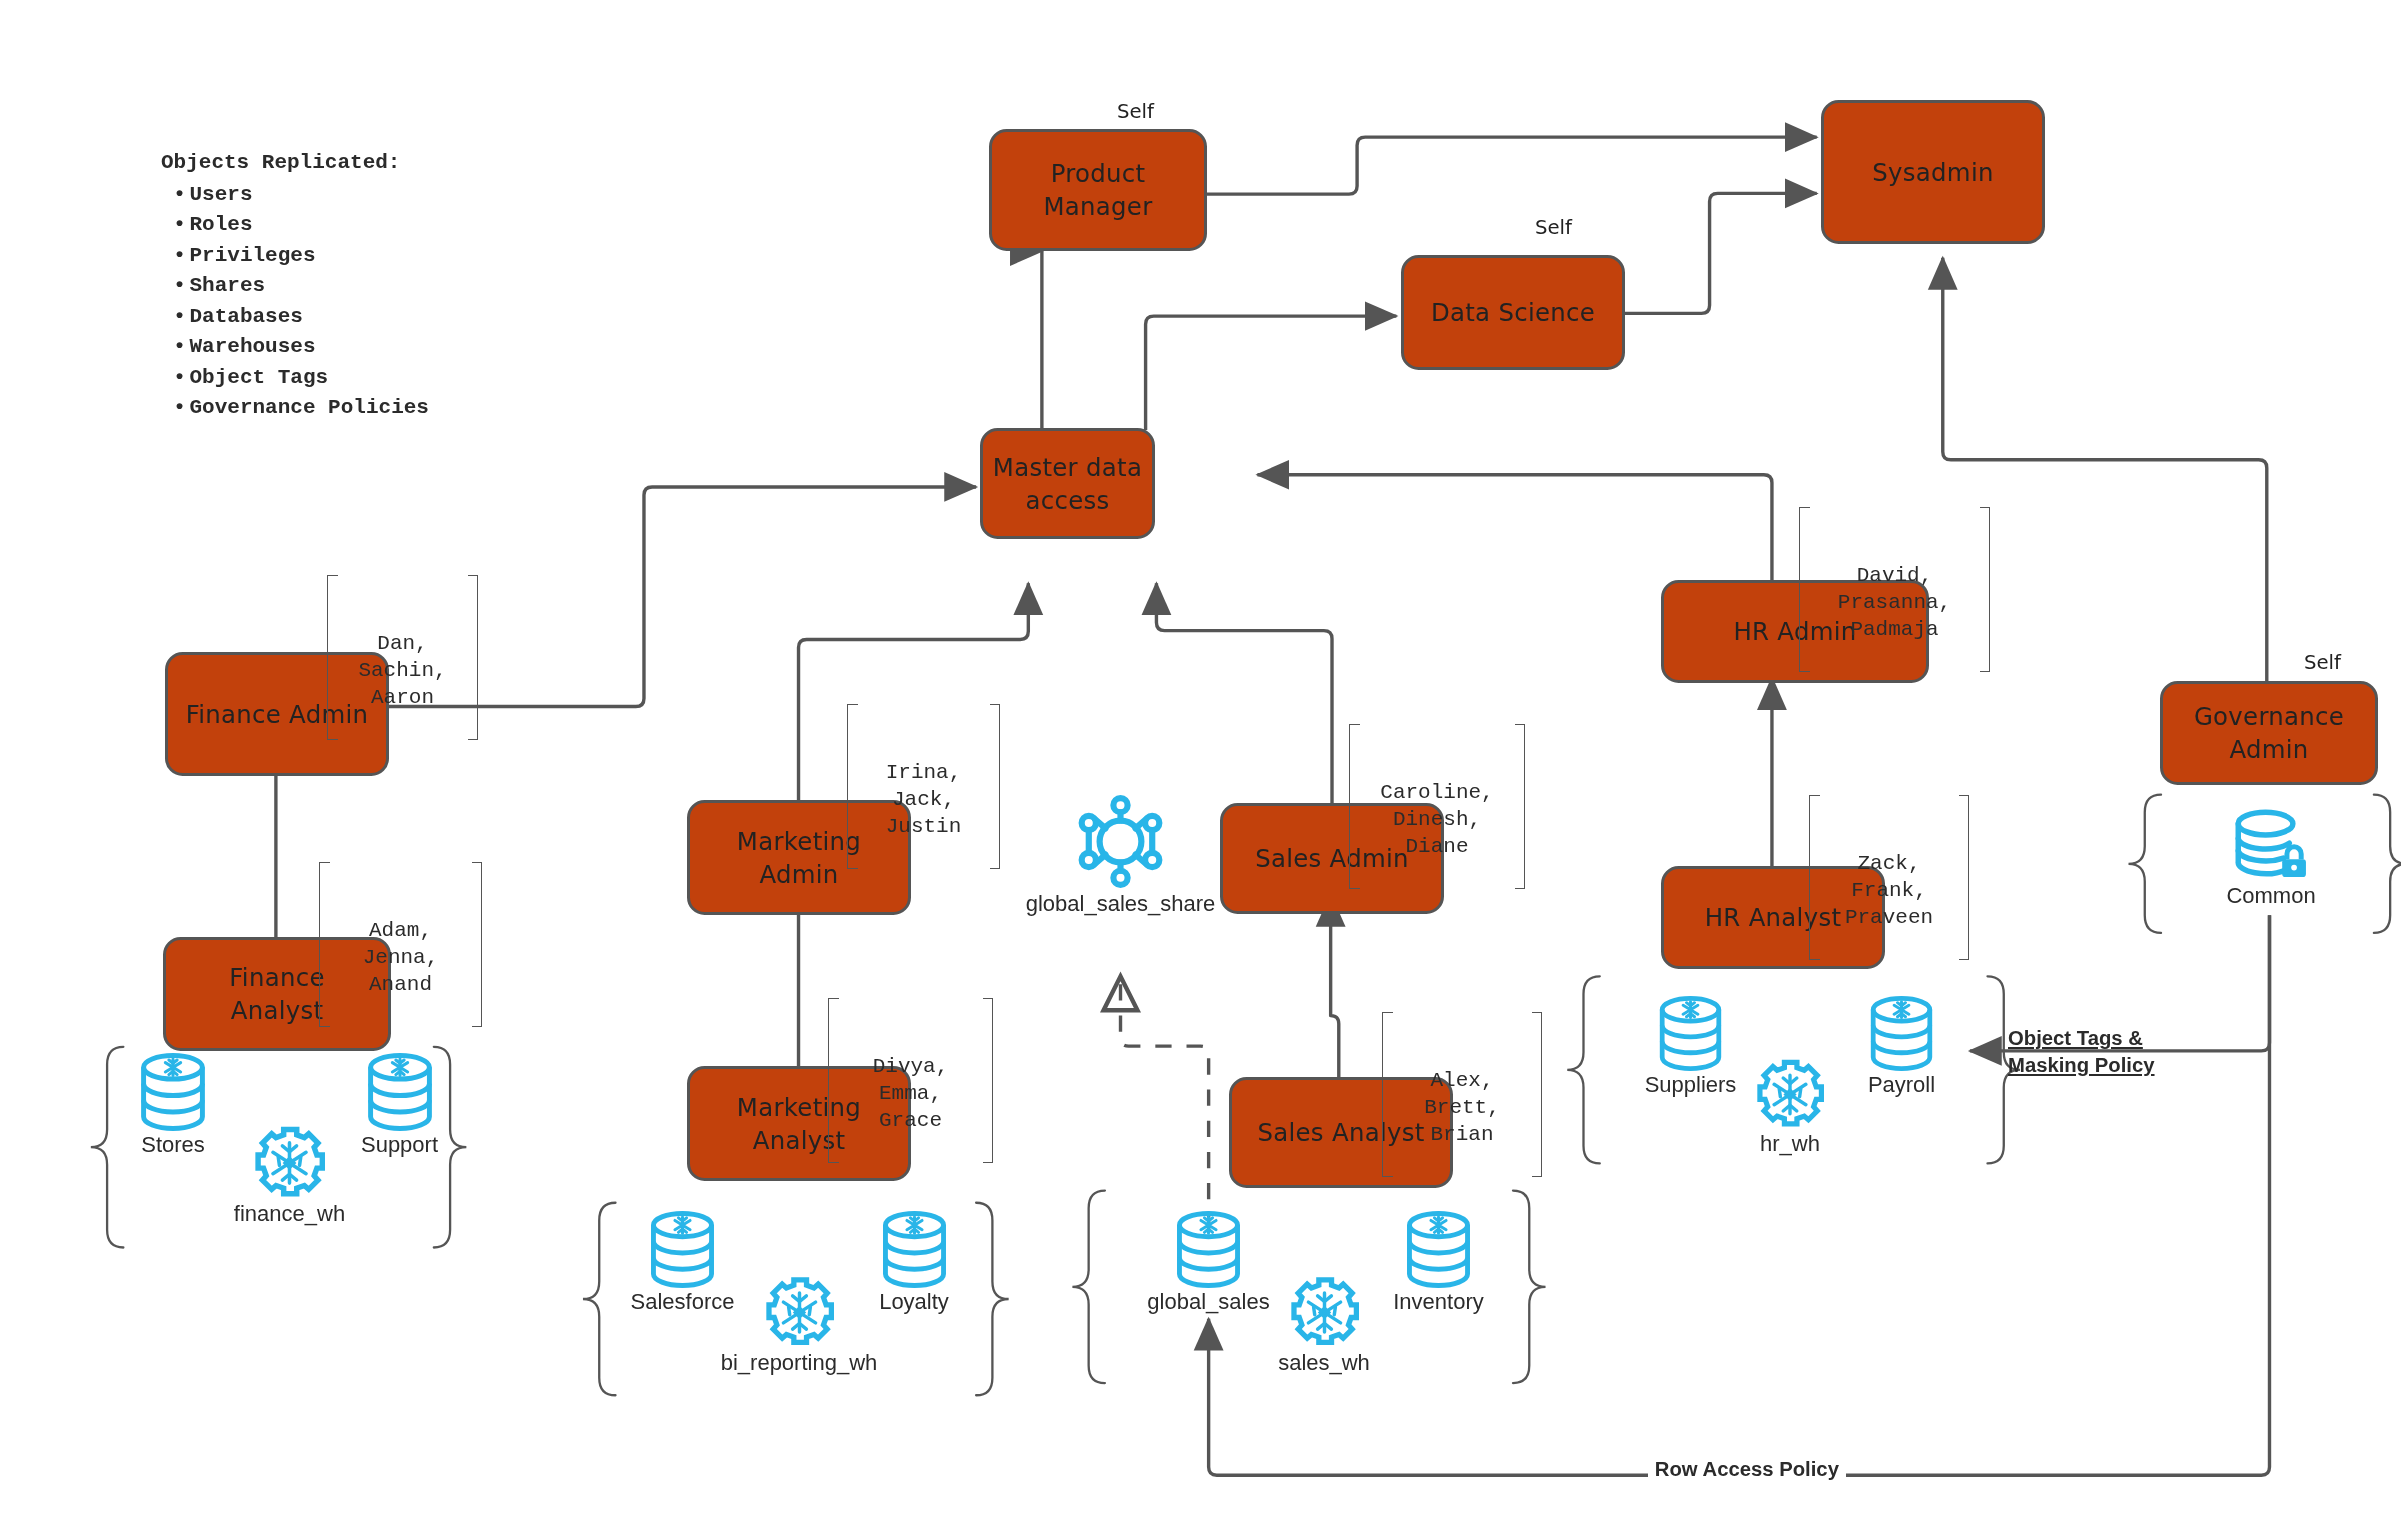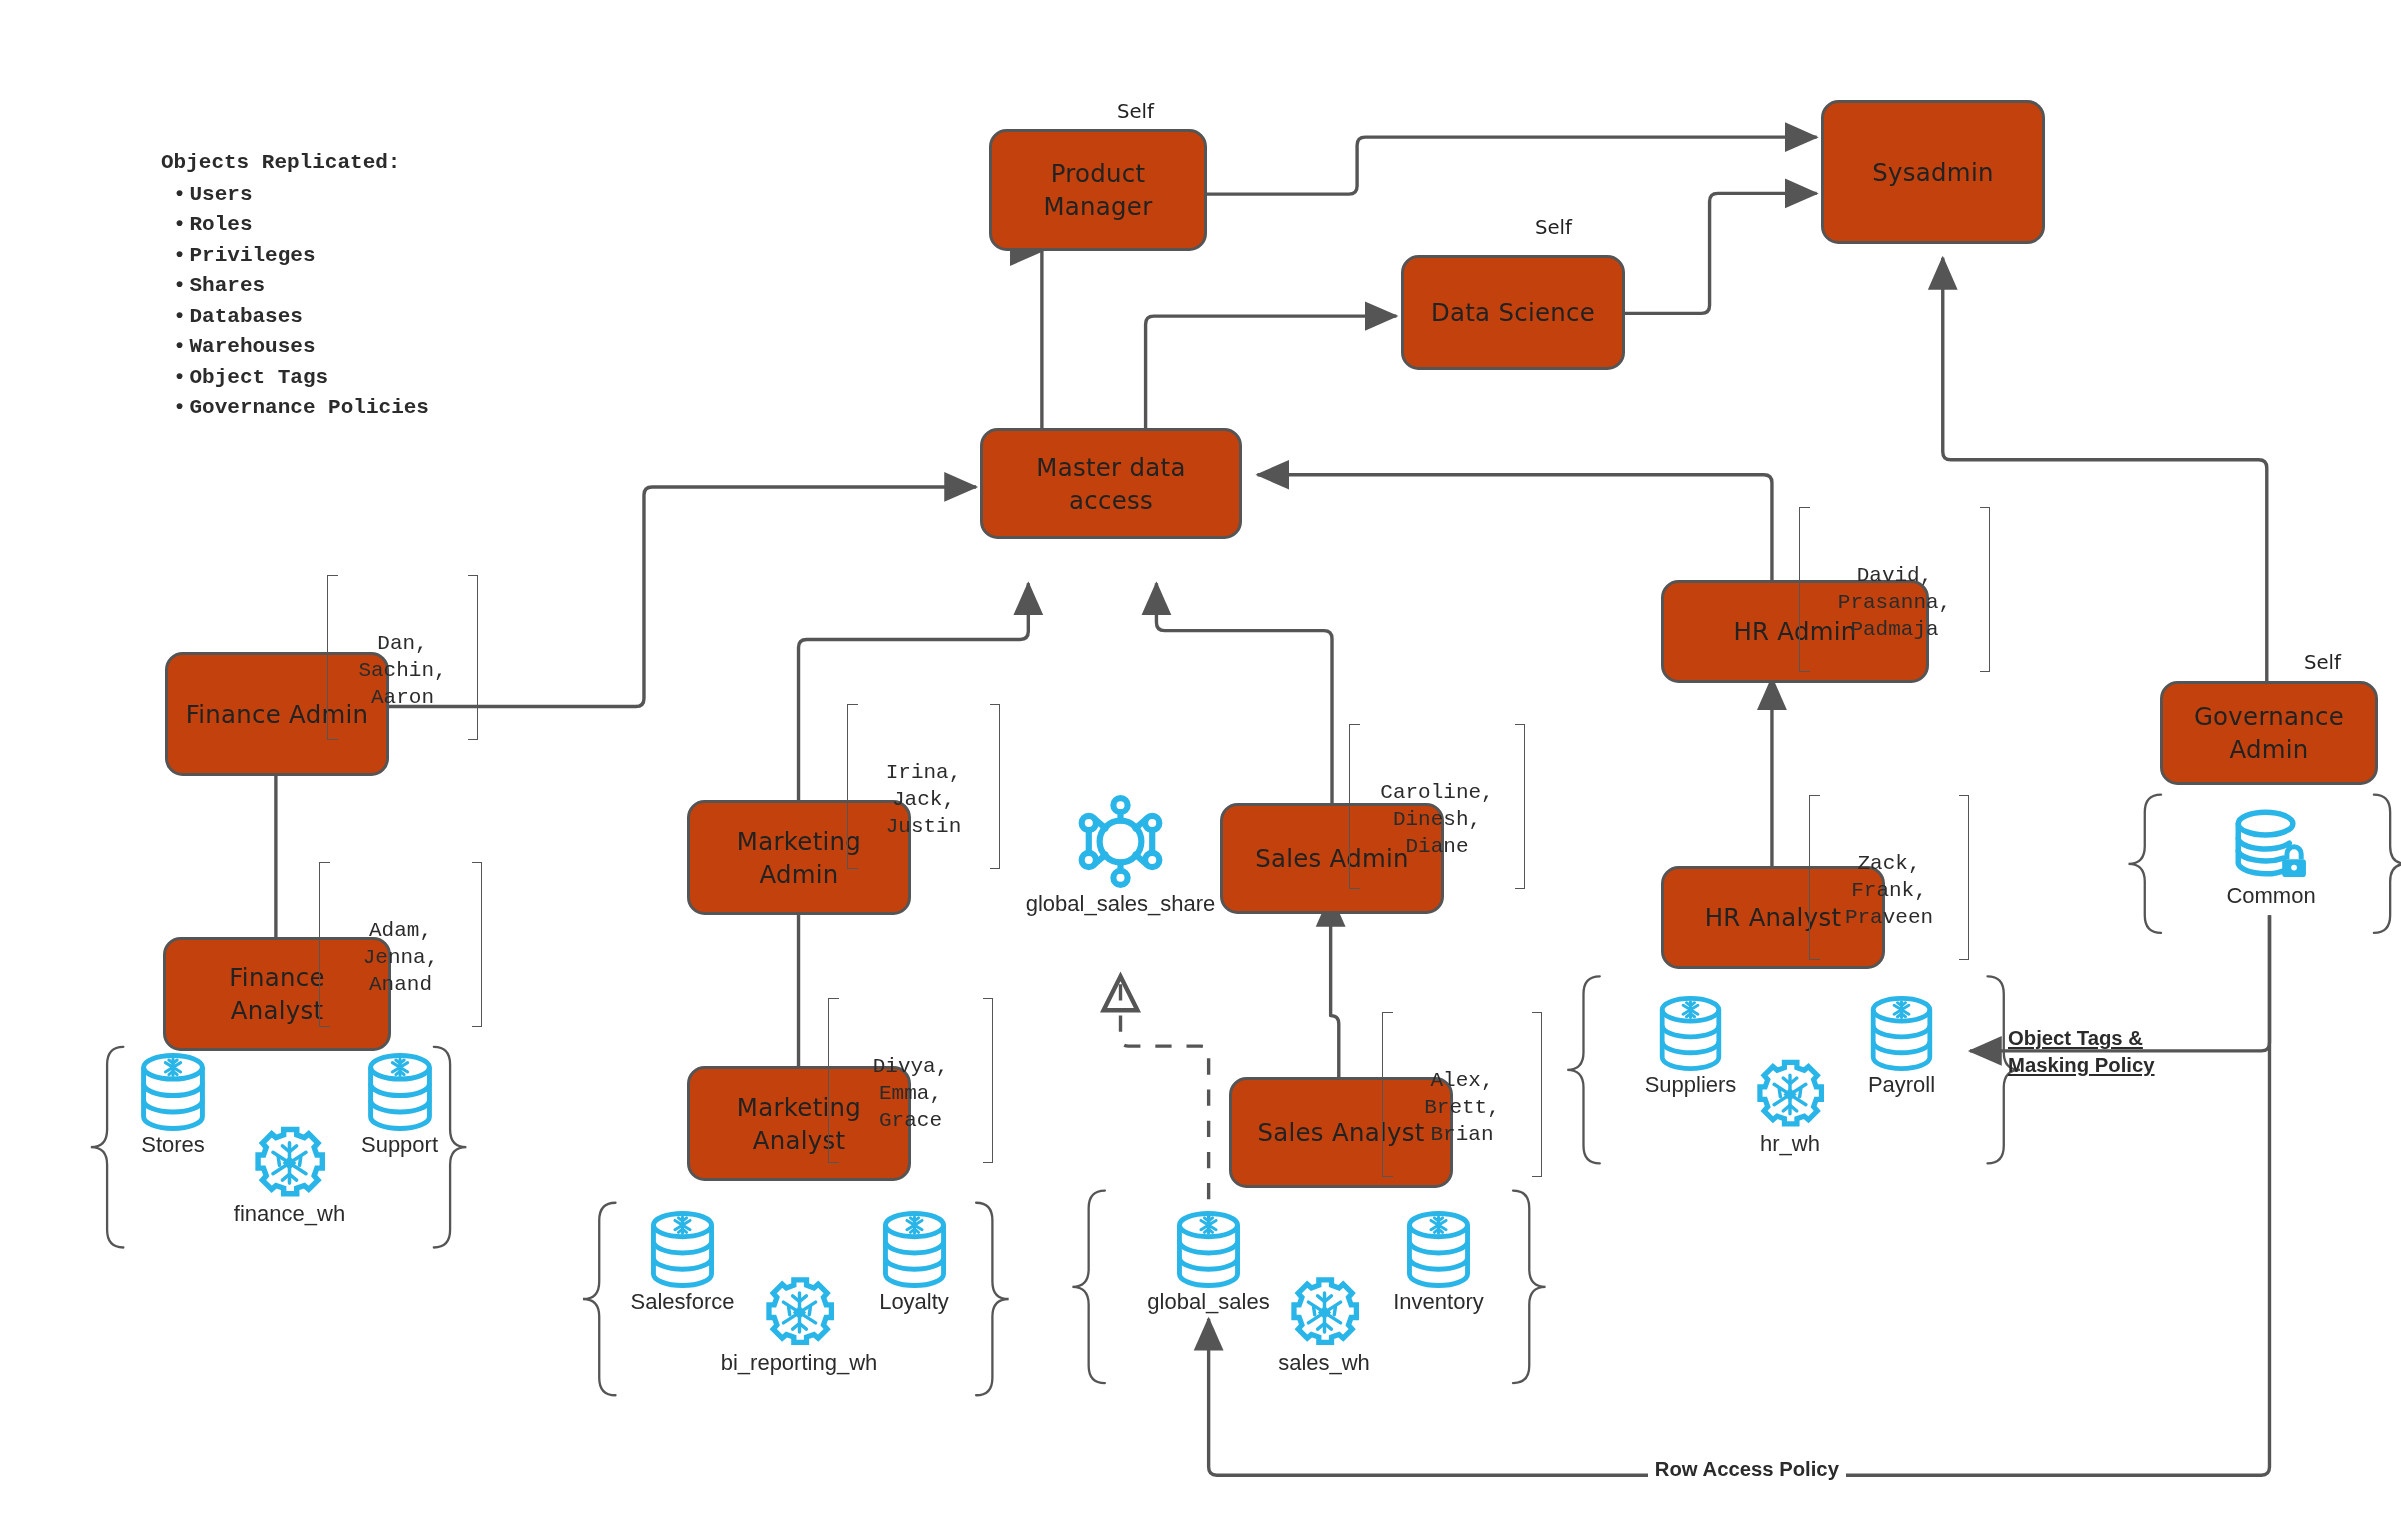--- a/index.html
+++ b/index.html
@@ -217,21 +217,21 @@
   </div>
 
   <div class="node" style="left:1821px;top:100px;width:224px;height:144px;">
     <span style="white-space:pre-line">Sysadmin</span>
   </div>
 
   <div class="node" style="left:1401px;top:255px;width:224px;height:115px;">
     <span style="white-space:pre-line">Data Science</span>
   </div>
 
-  <div class="node" style="left:980px;top:428px;width:262px;height:111px;justify-content:center;">
+  <div class="node" style="left:980px;top:428px;width:175px;height:111px;justify-content:center;">
     <span style="white-space:pre-line">Master data
 access</span>
   </div>
 
   <div class="node" style="left:165px;top:652px;width:224px;height:124px;">
     <span style="white-space:pre-line">Finance Admin</span>
   </div>
 
   <div class="node" style="left:163px;top:937px;width:228px;height:114px;">
     <span style="white-space:pre-line">Finance

